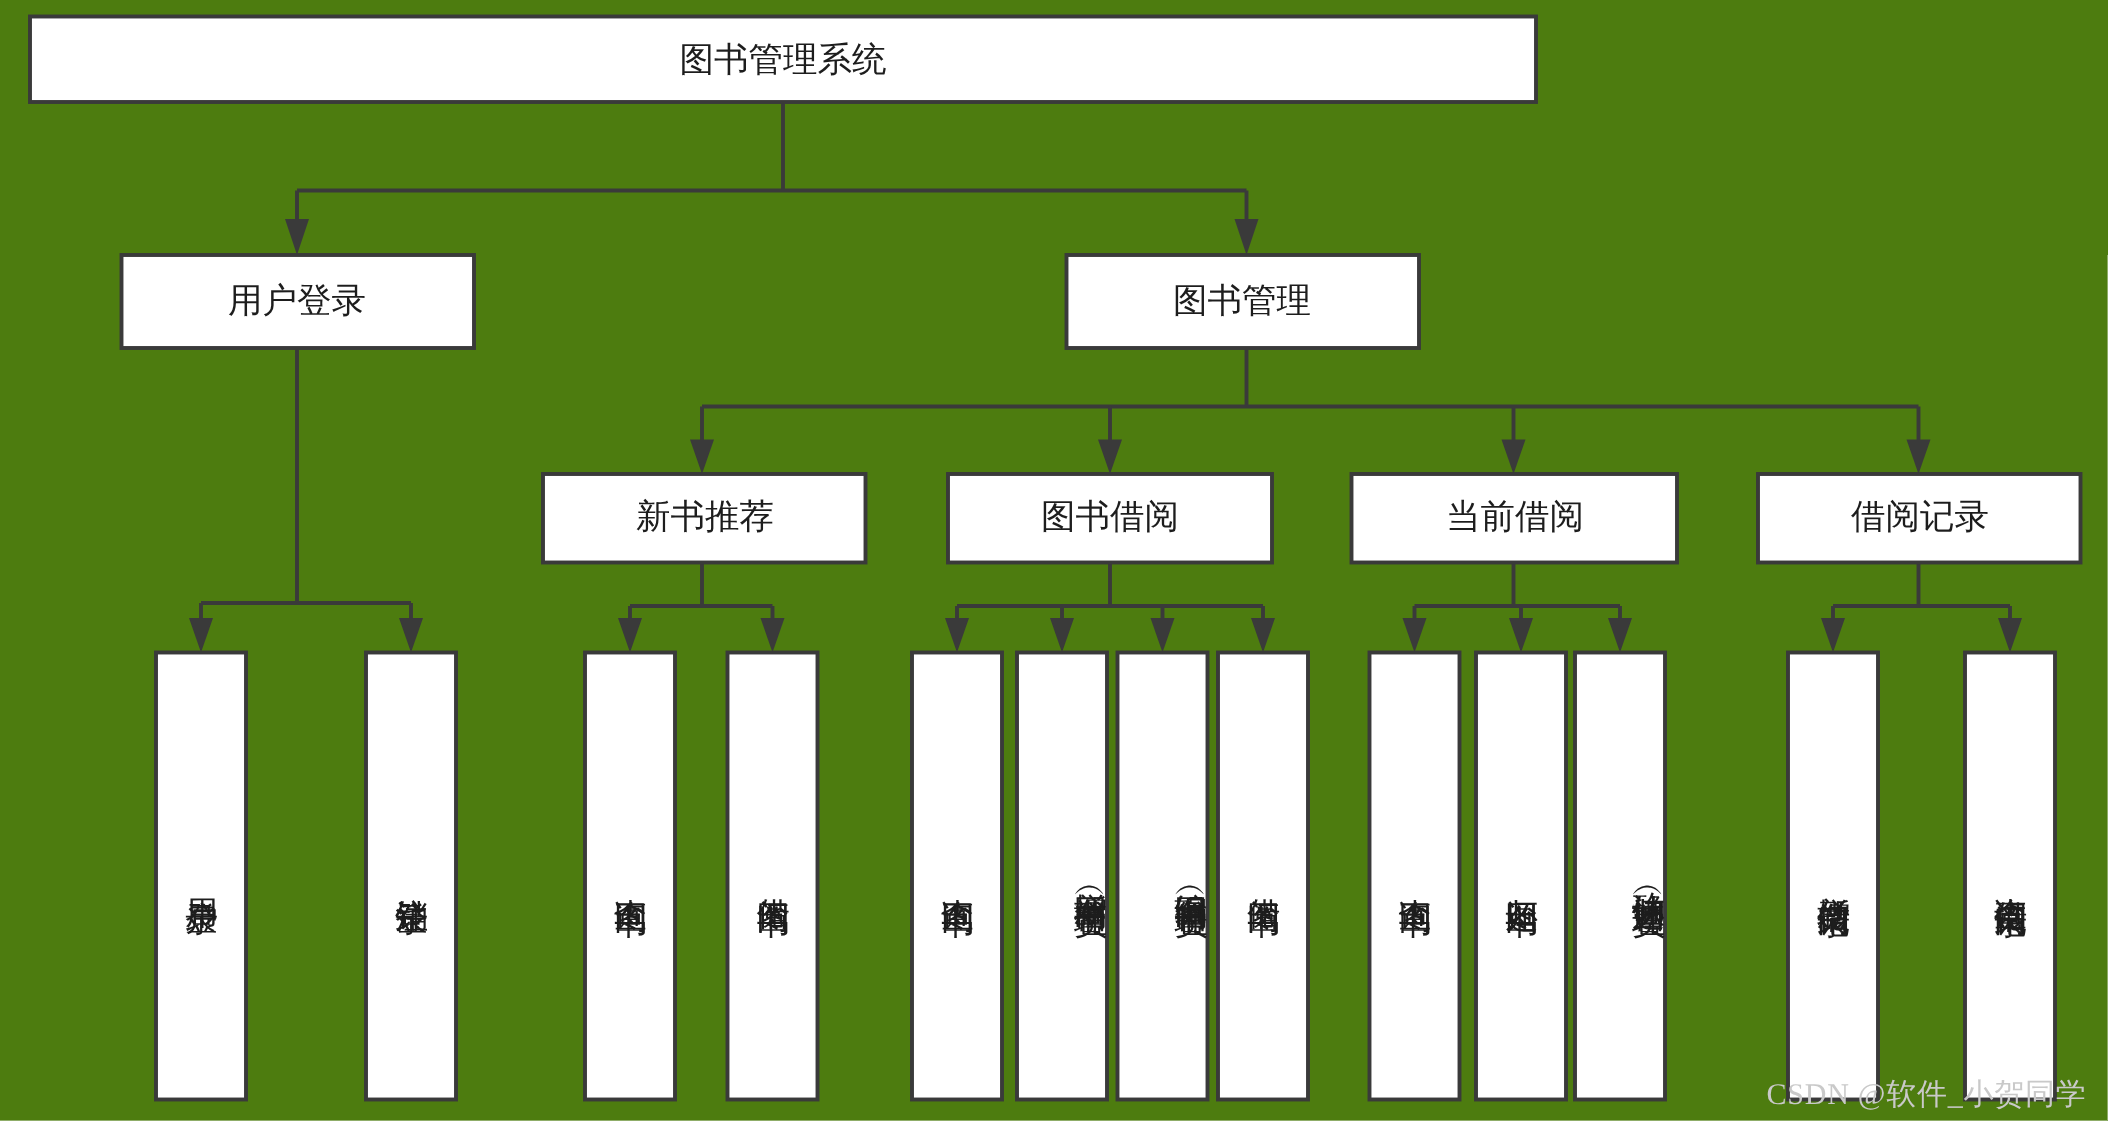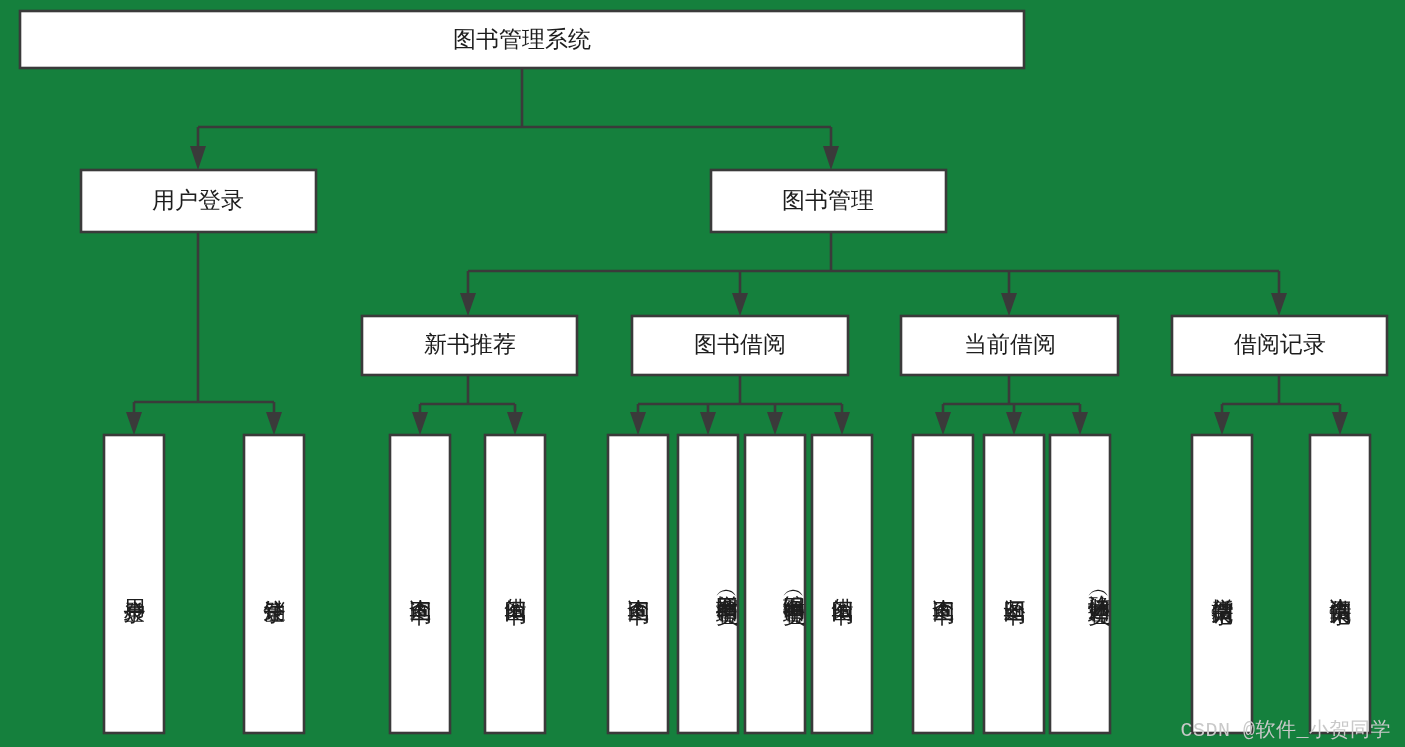--- a/index.html
+++ b/index.html
@@ -11,21 +11,21 @@
     width: 1405px;
     height: 747px;
     font-family: "Liberation Sans", "DejaVu Sans", sans-serif;
     overflow: hidden;
     position: relative;
   }
   #diagram-root {
     position: relative;
     width: 1405px;
     height: 747px;
-    background: #15803d;
+    background: #4d7c0f;
   }
   svg.diagram-canvas {
     position: absolute;
     left: 0;
     top: 0;
     width: 1405px;
     height: 747px;
   }
   .node-box {
     fill: #ffffff;
@@ -63,21 +63,21 @@
     align-items: center;
     justify-content: center;
     text-align: center;
     pointer-events: none;
     user-select: none;
   }
   .watermark {
     position: absolute;
     right: 14px;
     bottom: 4px;
-    font-family: Liberation Mono, monospace;
+    font-family: Liberation Serif, serif;
     font-size: 20px;
     color: #c9c9c9;
     letter-spacing: 0.5px;
     white-space: nowrap;
   }
 </style>
 </head>
 <body>
 
 <div id="diagram-root">

